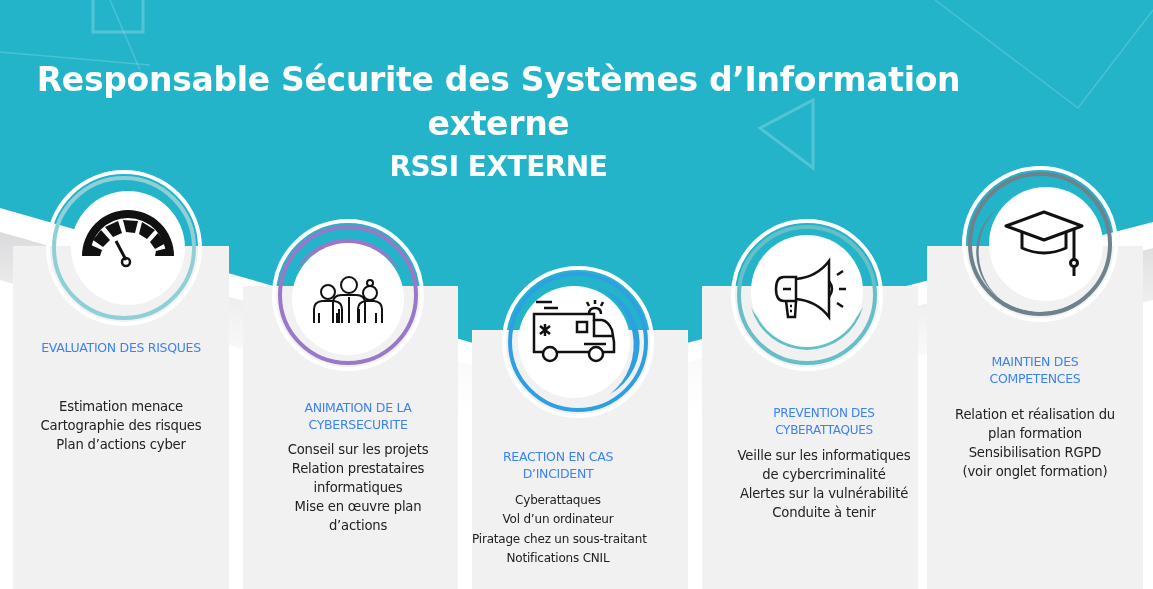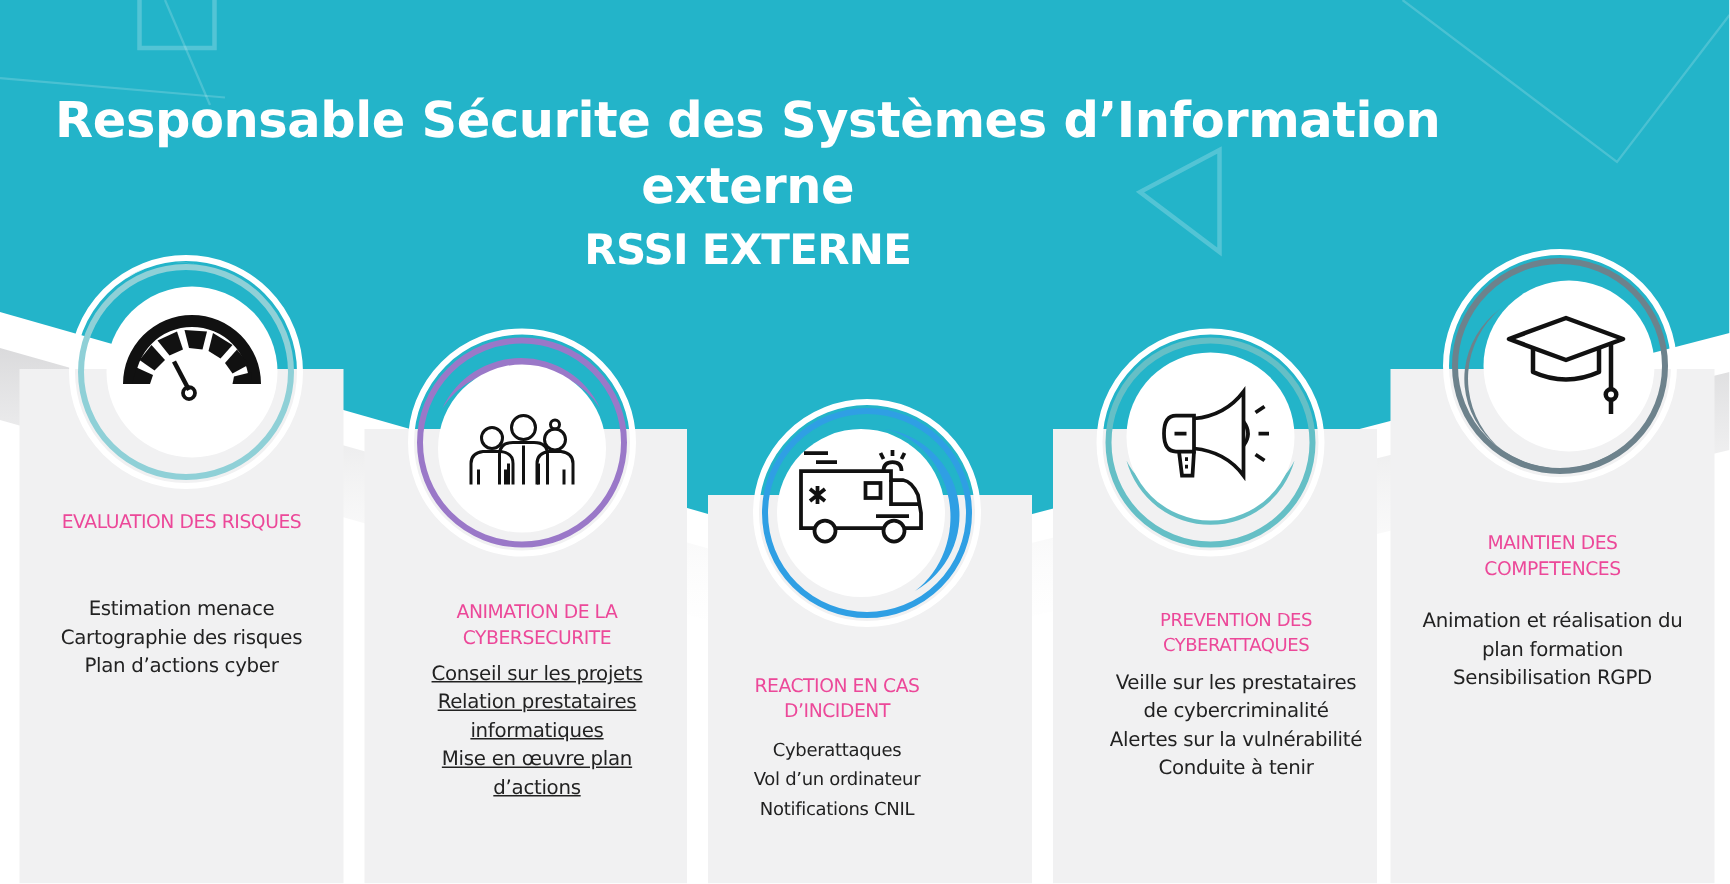--- a/index.html
+++ b/index.html
@@ -7,21 +7,21 @@
   body { position: relative; font-family: "Liberation Sans", sans-serif; }
 
   .bg-svg { position: absolute; left: 0; top: 0; width: 1153px; height: 589px; z-index: 0; }
 
   .title-block { position: absolute; left: 0; top: 58px; width: 997px; text-align: center; z-index: 3; color: #ffffff; }
   .title-line1 { font-family: "DejaVu Sans", sans-serif; font-weight: bold; font-size: 33px; letter-spacing: -0.3px; line-height: 44px; }
   .title-line2 { font-family: "DejaVu Sans", sans-serif; font-weight: bold; font-size: 28px; line-height: 42px; letter-spacing: -0.5px; }
 
   .card { position: absolute; background: #f1f1f2; z-index: 1; }
   .card-content { position: absolute; text-align: center; z-index: 4; }
-  .card-title { color: #ec4899; font-family: "DejaVu Sans", sans-serif; font-size: 12.5px; line-height: 16.5px; letter-spacing: -0.3px; }
+  .card-title { color: #3b82f6; font-family: "DejaVu Sans", sans-serif; font-size: 12.5px; line-height: 16.5px; letter-spacing: -0.3px; }
   .card-lines { color: #222222; font-family: "DejaVu Sans", sans-serif; font-size: 13.2px; line-height: 19px; letter-spacing: -0.2px; }
   .card-lines.small { font-size: 12px; line-height: 19.3px; }
   .card-line { display: block; white-space: nowrap; }
 
   .badge { position: absolute; z-index: 3; }
   .badge svg { display: block; }
 </style>
 </head>
 <body>
 
@@ -168,57 +168,59 @@
     <span class="card-line">Cartographie des risques</span>
     <span class="card-line">Plan d’actions cyber</span>
   </div>
 </div>
 
 <div class="card-content" style="left:243px; top:400px; width:230px;">
   <div class="card-title">
     <span class="card-line">ANIMATION DE LA</span>
     <span class="card-line">CYBERSECURITE</span>
   </div>
-  <div class="card-lines" style="margin-top:7px;text-decoration:underline;">
+  <div class="card-lines" style="margin-top:7px;">
     <span class="card-line">Conseil sur les projets</span>
     <span class="card-line">Relation prestataires</span>
     <span class="card-line">informatiques</span>
     <span class="card-line">Mise en œuvre plan</span>
     <span class="card-line">d’actions</span>
   </div>
 </div>
 
 <div class="card-content" style="left:472px; top:449px; width:172px;">
   <div class="card-title">
     <span class="card-line">REACTION EN CAS</span>
     <span class="card-line">D’INCIDENT</span>
   </div>
   <div class="card-lines small" style="margin-top:9px;">
     <span class="card-line">Cyberattaques</span>
     <span class="card-line">Vol d’un ordinateur</span>
+    <span class="card-line">Piratage chez un sous-traitant</span>
     <span class="card-line">Notifications CNIL</span>
   </div>
 </div>
 
 <div class="card-content" style="left:702px; top:405px; width:244px;">
   <div class="card-title" style="font-size:12px;">
     <span class="card-line">PREVENTION  DES</span>
     <span class="card-line">CYBERATTAQUES</span>
   </div>
   <div class="card-lines" style="margin-top:8px;">
-    <span class="card-line">Veille sur les prestataires</span>
+    <span class="card-line">Veille sur les informatiques</span>
     <span class="card-line">de cybercriminalité</span>
     <span class="card-line">Alertes sur la vulnérabilité</span>
     <span class="card-line">Conduite à tenir</span>
   </div>
 </div>
 
 <div class="card-content" style="left:927px; top:354px; width:216px;">
   <div class="card-title">
     <span class="card-line">MAINTIEN DES</span>
     <span class="card-line">COMPETENCES</span>
   </div>
   <div class="card-lines" style="margin-top:18px;">
-    <span class="card-line">Animation et réalisation du</span>
+    <span class="card-line">Relation et réalisation du</span>
     <span class="card-line">plan formation</span>
     <span class="card-line">Sensibilisation RGPD</span>
+    <span class="card-line">(voir onglet formation)</span>
   </div>
 </div>
 
 </body></html>

